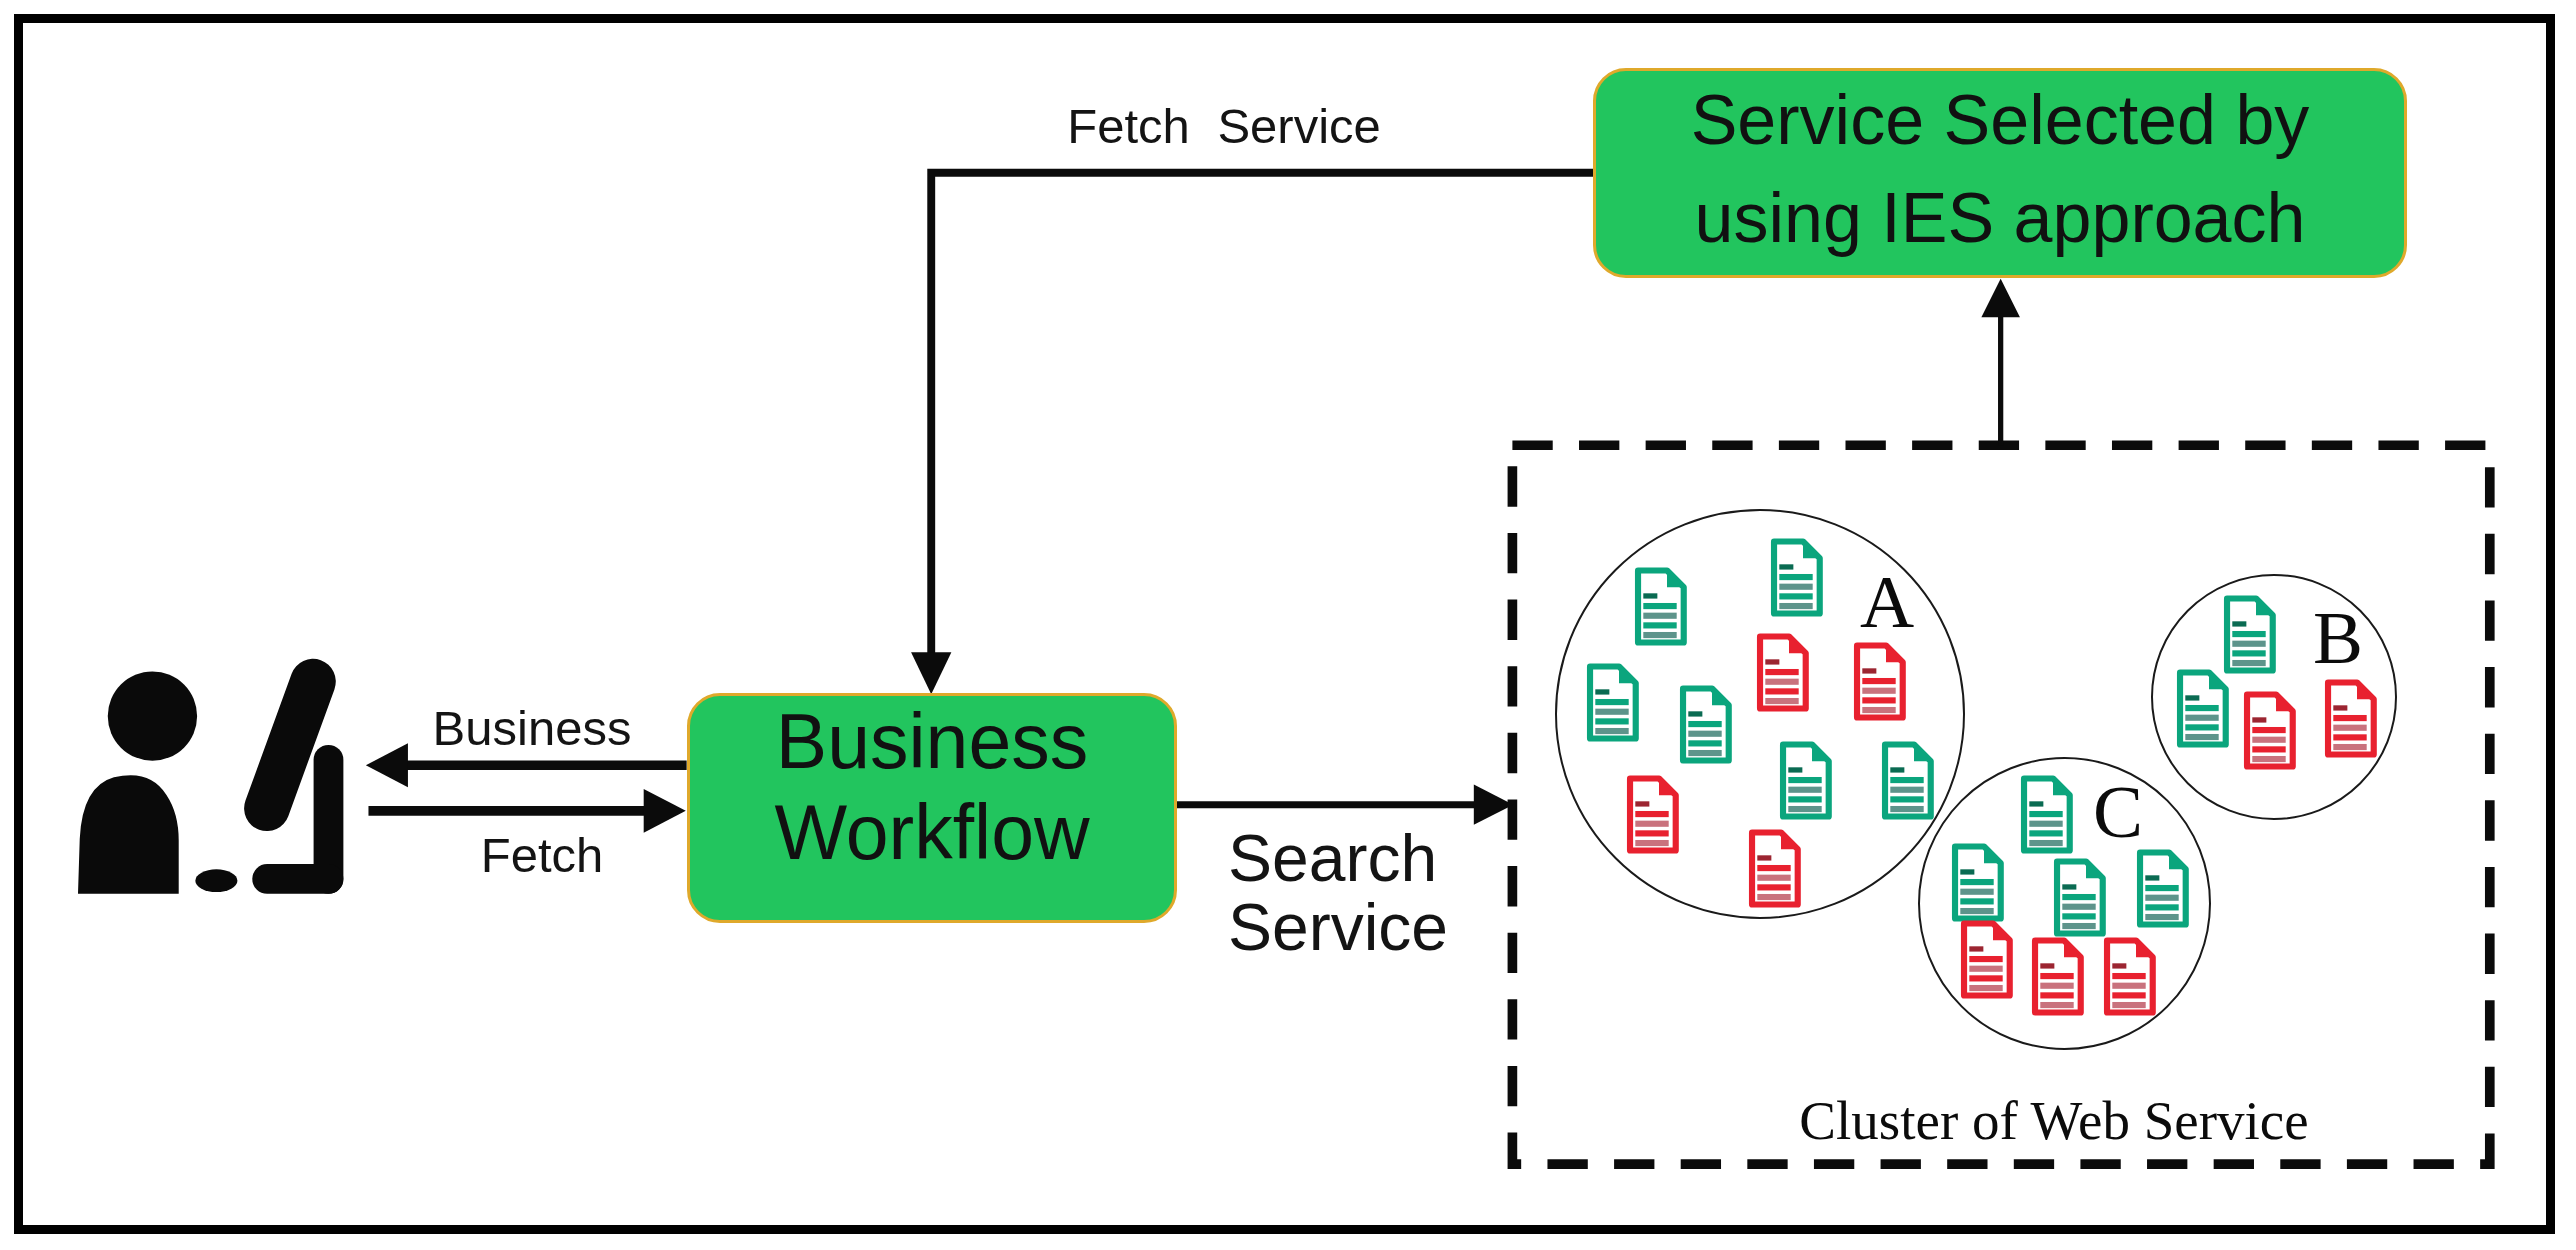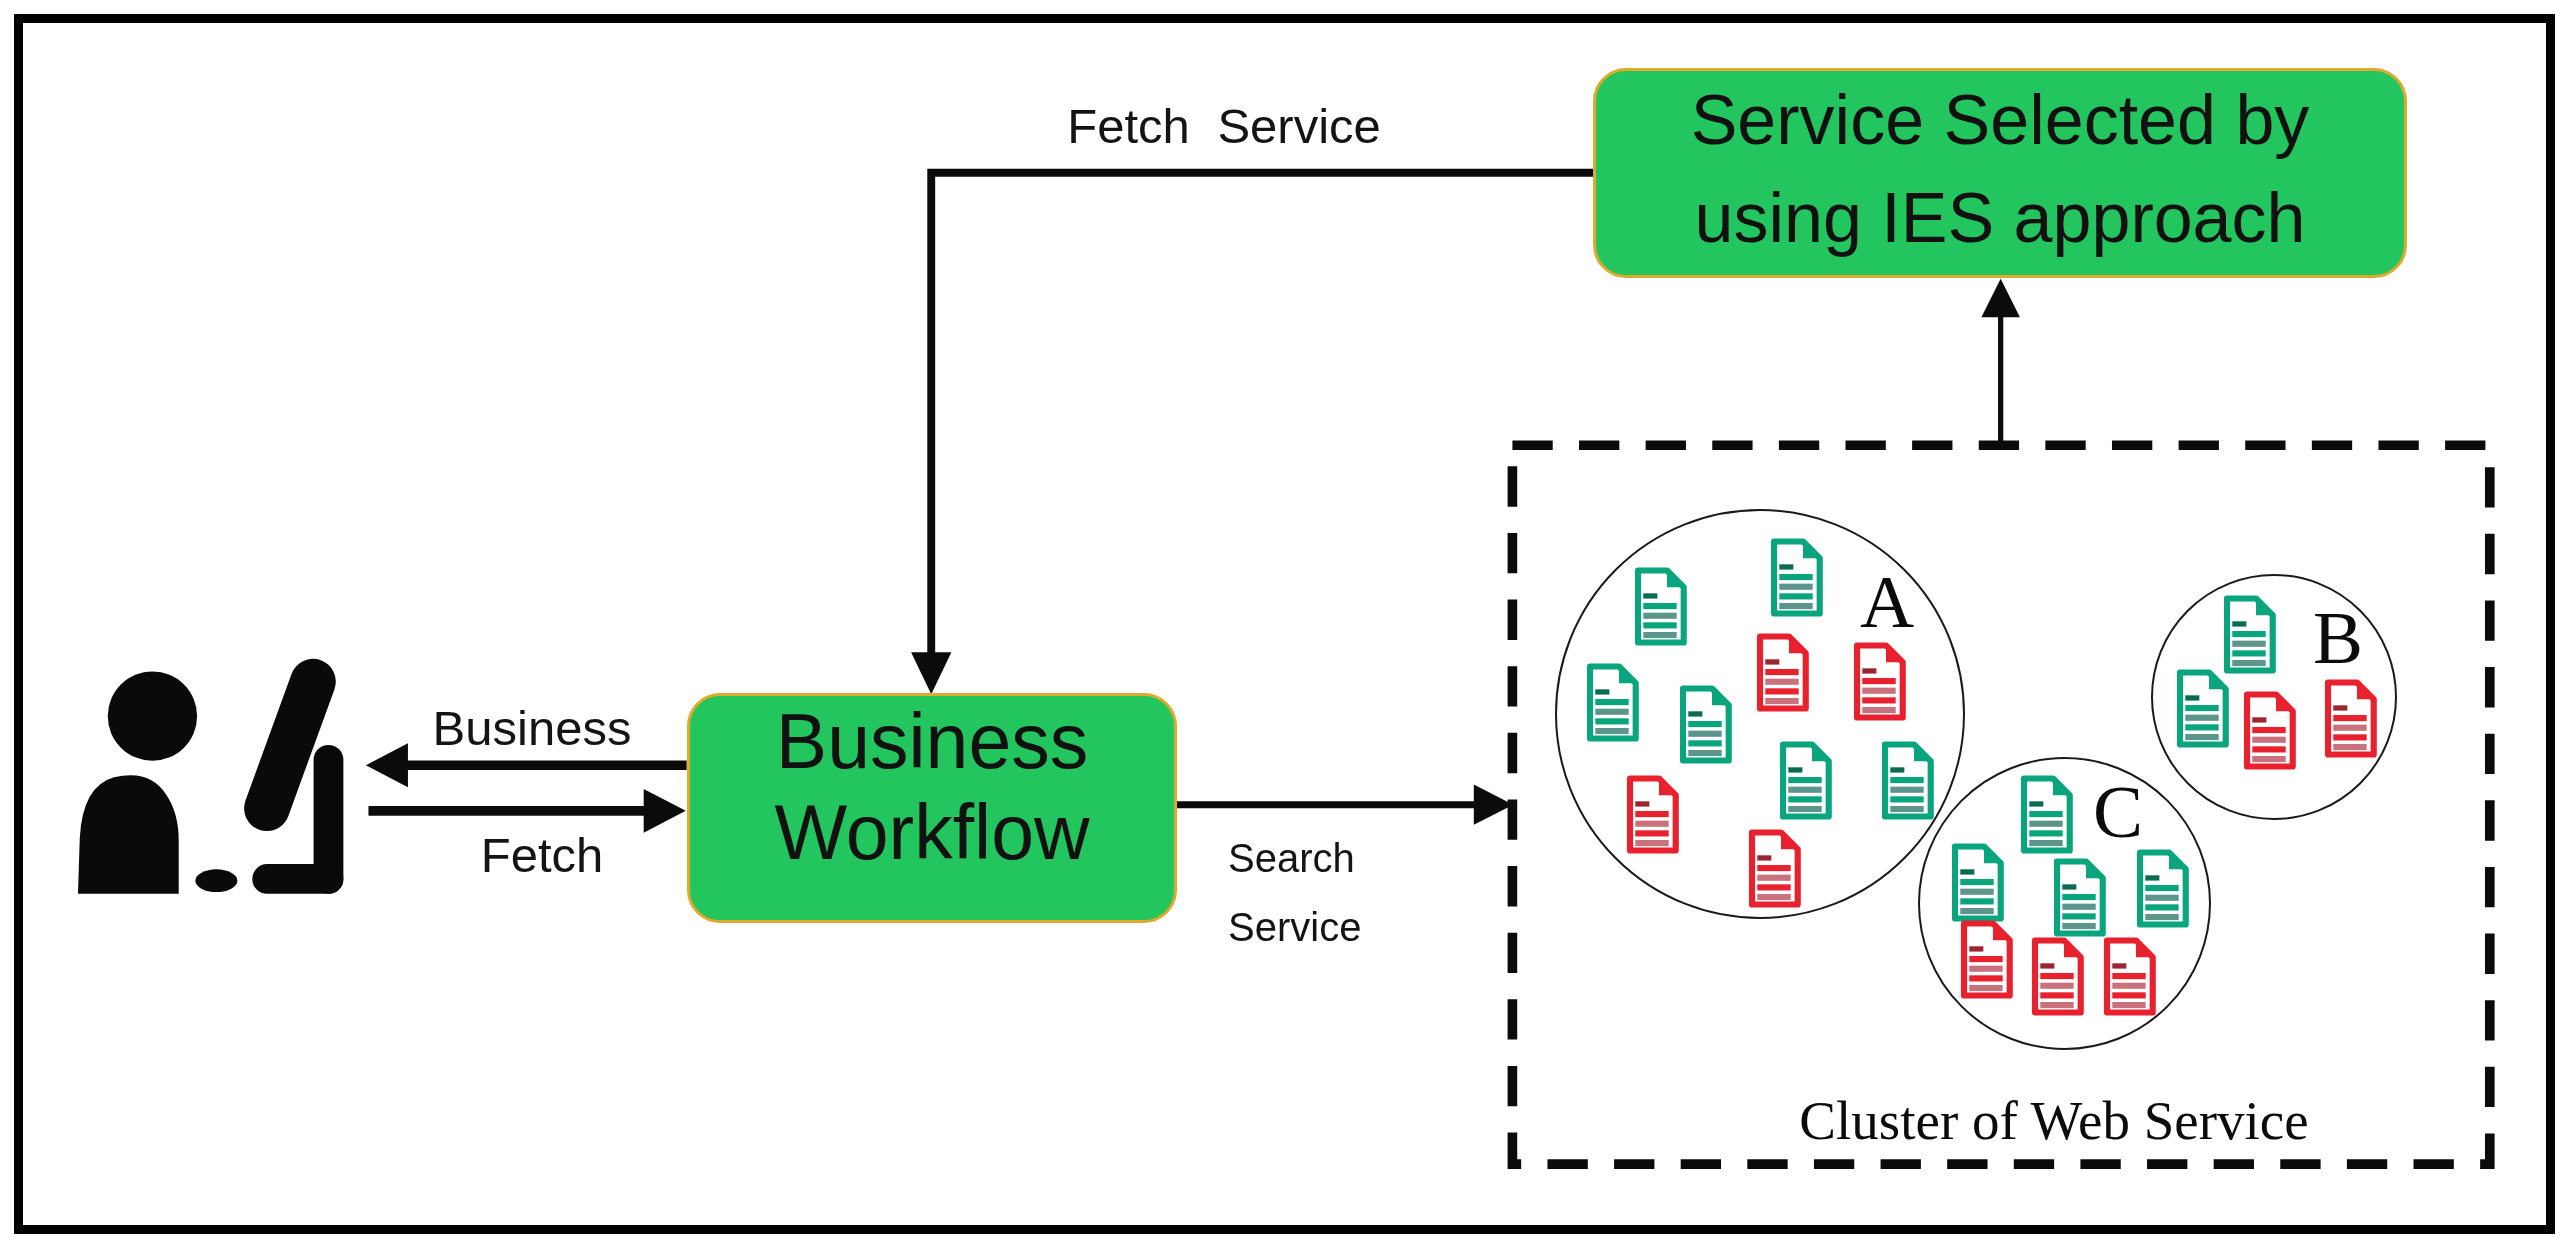--- a/index.html
+++ b/index.html
@@ -22,21 +22,21 @@
   #business-box{left:687px;top:693px;width:490px;height:230px;}
   #business-box .nline{font-size:77px;line-height:91px;}
   #service-box{left:1593px;top:68px;width:814px;height:210px;}
   #service-box .nline{font-size:70px;line-height:98px;}
   .edge-label{
     position:absolute;transform:translate(-50%,-50%);font-size:49px;
     white-space:nowrap;color:#141414;z-index:4;
   }
   #fetch-label{word-spacing:14px;}
   #search-label{
-    position:absolute;left:1228px;top:824px;font-size:40px;line-height:69px;
+    position:absolute;left:1228px;top:824px;font-size:66px;line-height:69px;
     color:#141414;z-index:4;
   }
   .serif{font-family:"Liberation Serif",serif;text-align:right;}
   .caption{
     position:absolute;transform:translate(-50%,-50%);font-size:55px;
     white-space:nowrap;color:#0b0b0b;z-index:4;
   }
   .cluster-circle{
     position:absolute;border:2.6px solid #1a1a1a;border-radius:50%;
     box-sizing:border-box;background:transparent;z-index:2;

